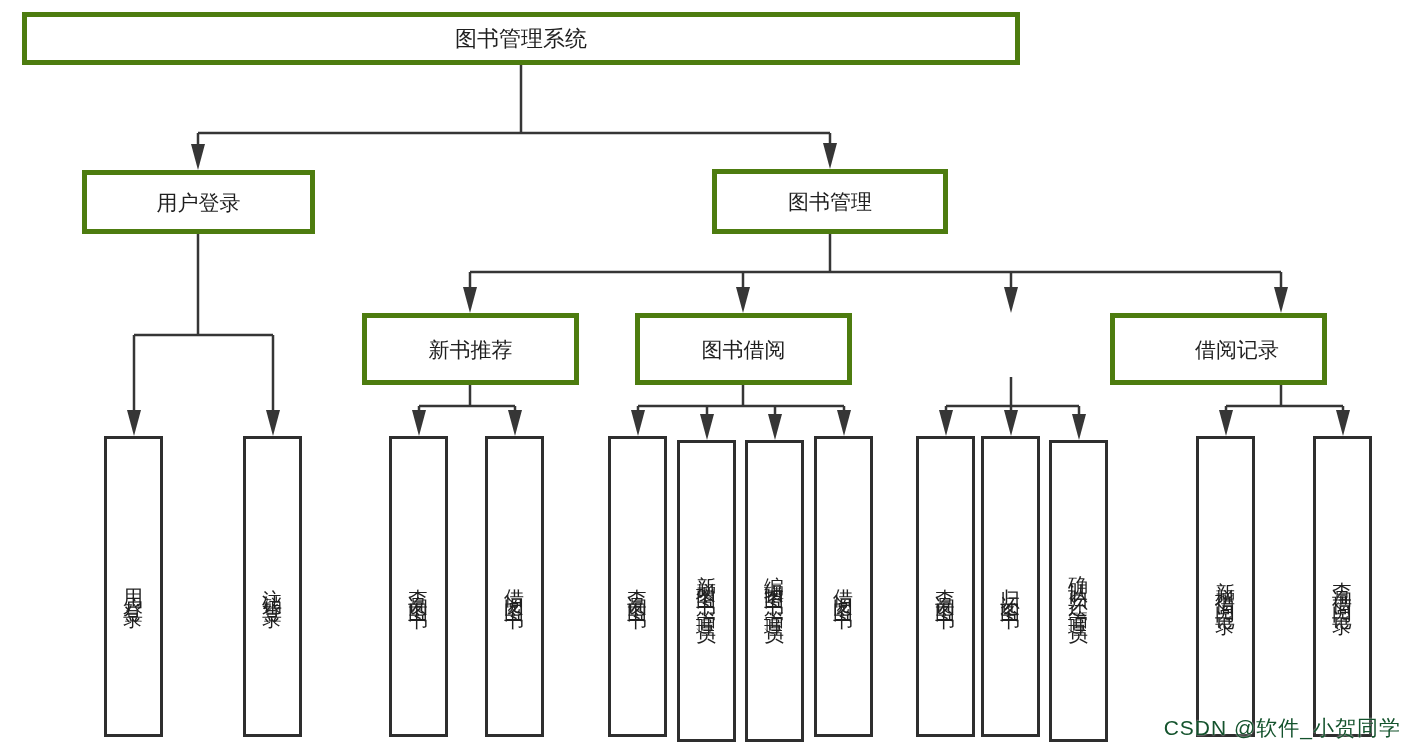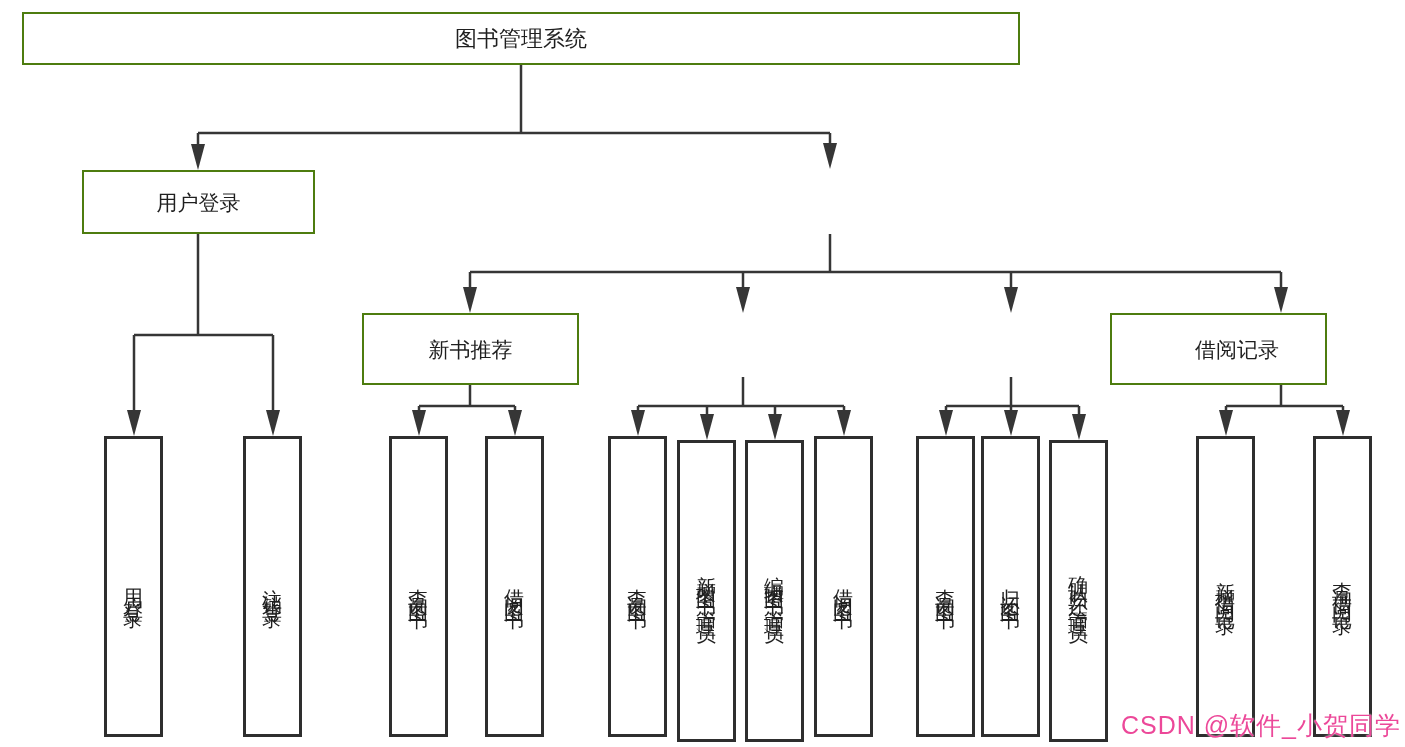--- a/index.html
+++ b/index.html
@@ -16,21 +16,21 @@
   }
   #wires {
     position: absolute;
     left: 0; top: 0;
     width: 1405px; height: 747px;
   }
   .box {
     position: absolute;
     box-sizing: border-box;
     background: #ffffff;
-    border: 2px solid #4d7c0f;
+    border: 5px solid #4d7c0f;
     display: flex;
     align-items: center;
     justify-content: center;
     color: #1f1f1f;
     font-size: 21px;
     line-height: 1;
     white-space: nowrap;
   }
   .root-box   { left: 22px;  top: 12px;  width: 998px; height: 53px; font-size: 22px; }
   .l2a        { left: 82px;  top: 170px; width: 233px; height: 64px; }
@@ -61,23 +61,23 @@
   .leaf.lo { top: 440px; height: 302px; }
   .a1 { left: 104px; }  .a2 { left: 243px; }
   .b1 { left: 389px; }  .b2 { left: 485px; }
   .c1 { left: 608px; }  .c2 { left: 677px; }  .c3 { left: 745px; }  .c4 { left: 814px; }
   .d1 { left: 916px; }  .d2 { left: 981px; }  .d3 { left: 1049px; }
   .e1 { left: 1196px; } .e2 { left: 1313px; }
   .watermark {
     position: absolute;
     right: 4px;
     bottom: 5px;
-    font-size: 25px;
+    font-size: 21px;
     letter-spacing: 1px;
-    color: #ec4899;
+    color: #14532d;
     text-shadow: 0 0 2px #ffffff;
     z-index: 5;
   }
 </style>
 </head>
 <body>
 
 <div id="canvas">
 
   <svg id="wires" viewBox="0 0 1405 747" xmlns="http://www.w3.org/2000/svg">
@@ -142,22 +142,24 @@
       <polygon points="1004,410 1018,410 1011,436"></polygon>
       <polygon points="1072,414 1086,414 1079,440"></polygon>
       <polygon points="1219,410 1233,410 1226,436"></polygon>
       <polygon points="1336,410 1350,410 1343,436"></polygon>
     </g>
   </svg>
 
   <div class="box root-box">图书管理系统</div>
 
   <div class="box l2a">用户登录</div>
+  <div class="box l2b">图书管理</div>
 
   <div class="box l3 l3a">新书推荐</div>
+  <div class="box l3 l3b">图书借阅</div>
   <div class="box l3 l3d">借阅记录</div>
 
   <div class="leaf a1">用户登录</div>
   <div class="leaf a2">注销登录</div>
 
   <div class="leaf b1">查询图书</div>
   <div class="leaf b2">借阅图书</div>
 
   <div class="leaf c1">查询图书</div>
   <div class="leaf lo c2">新增图书（管理员）</div>

